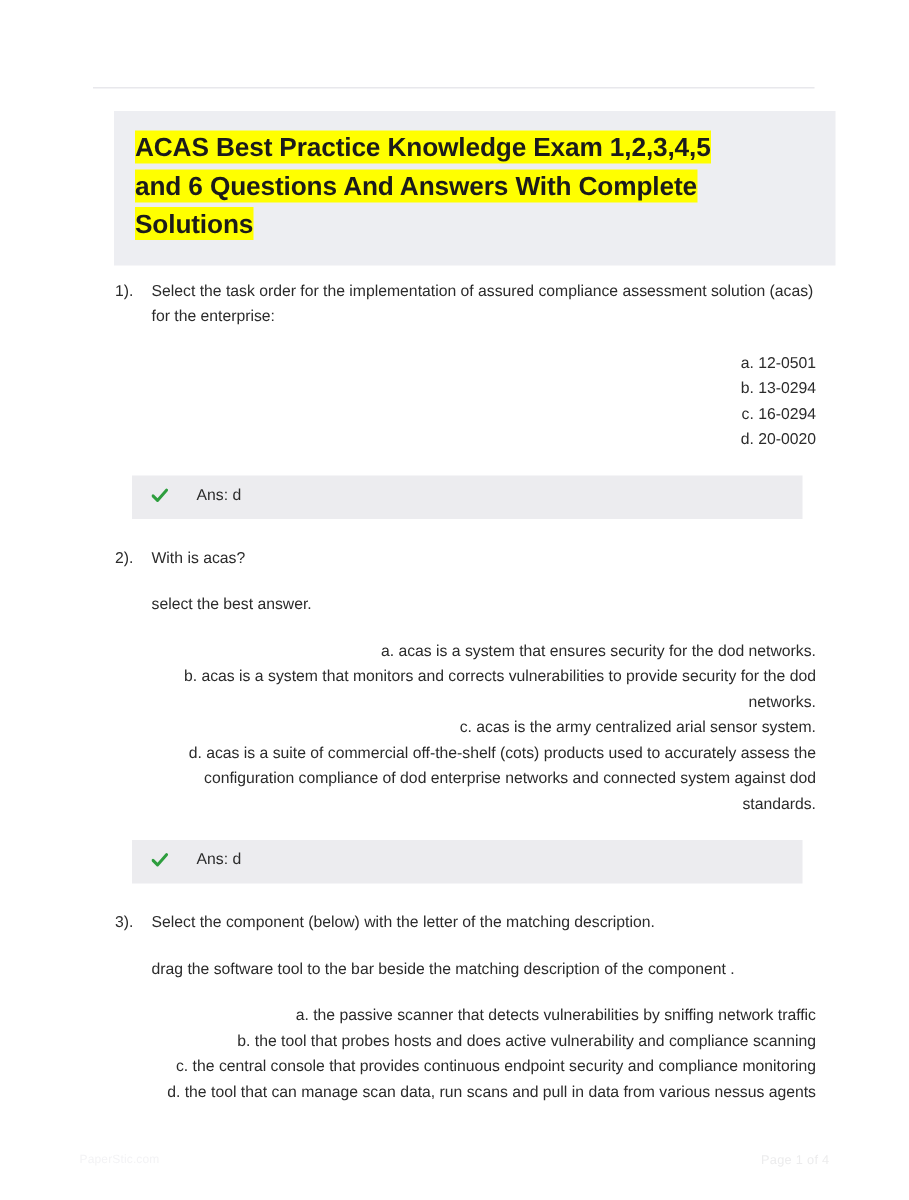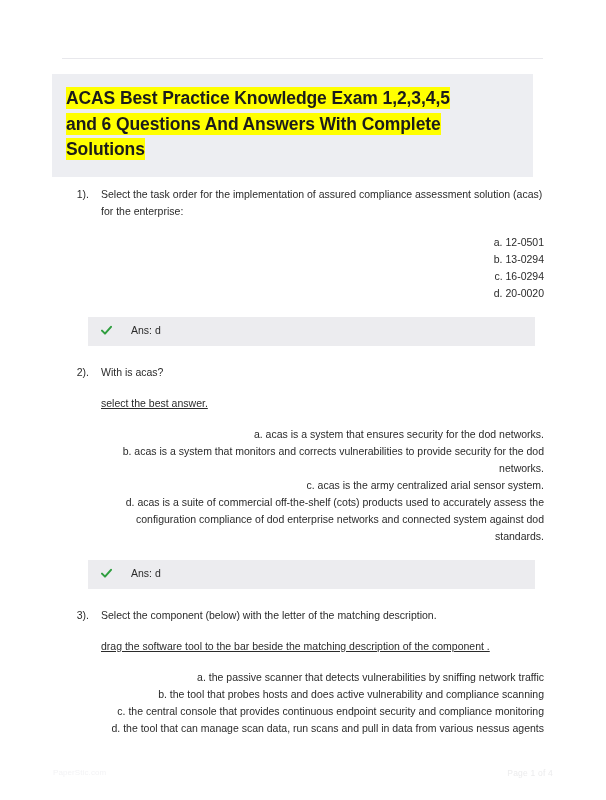--- a/index.html
+++ b/index.html
@@ -28,21 +28,21 @@
     left: 62px;
     top: 58px;
     width: 481px;
     height: 1px;
     background: #e8e8ec;
   }
 
   
   .title-panel {
     position: absolute;
-    left: 52px;
+    left: 76px;
     top: 74px;
     width: 481px;
     padding: 12px 14px 14px 14px;
     box-sizing: border-box;
     background: #edeef2;
   }
   .title-text {
     margin: 0;
     font-size: 17.5px;
     font-weight: 700;
@@ -83,21 +83,20 @@
     margin-right: 62px;
     font-size: 10.5px;
     line-height: 1.62;
     color: #2b2b2b;
   }
   .qstem {
     margin: 0;
   }
   .qsub {
     margin: 14px 0 0 0;
-    text-decoration: underline;
   }
   .opts {
     margin: 14px 0 0 0;
     text-align: right;
   }
   .opt {
     margin: 0;
   }
 
   

